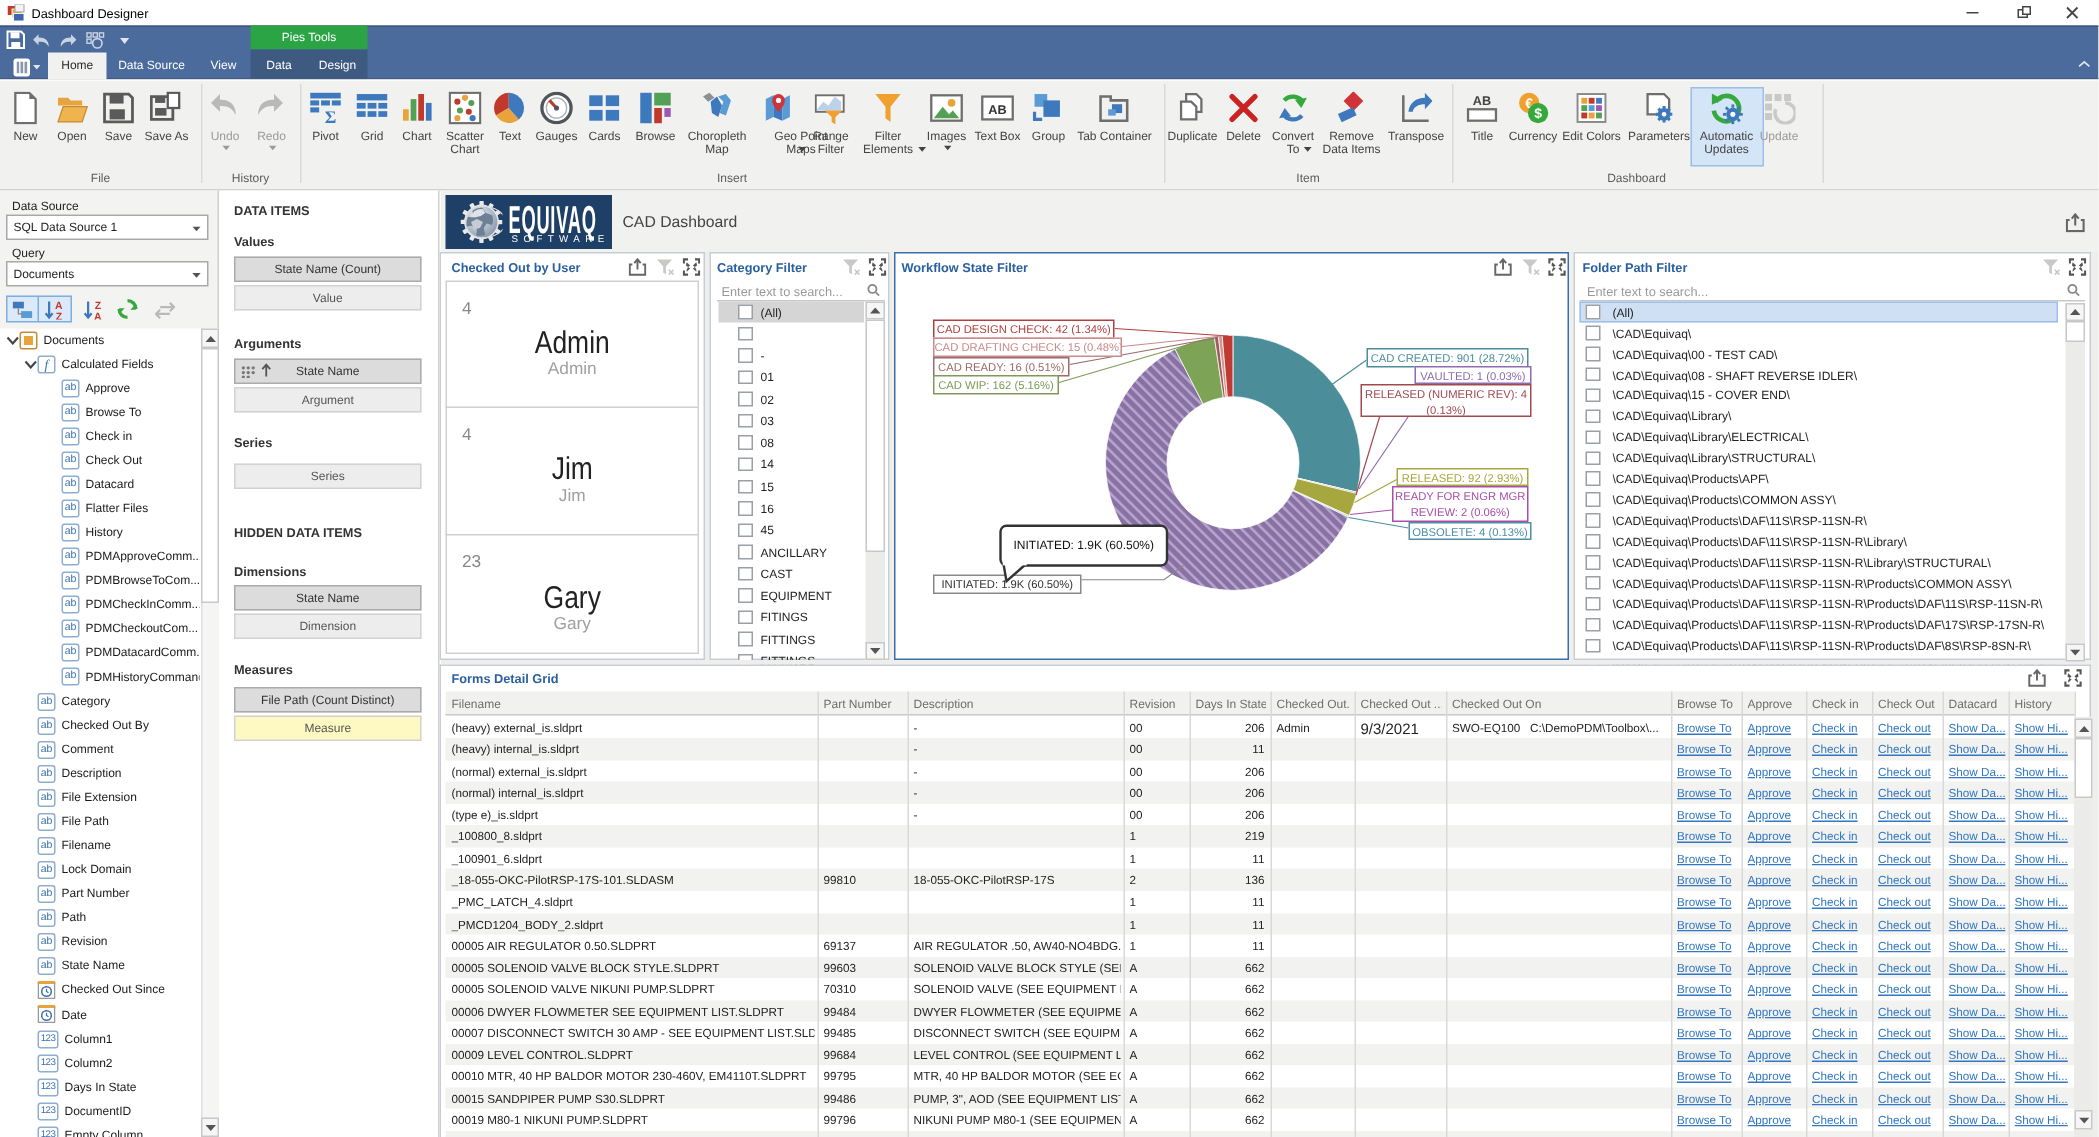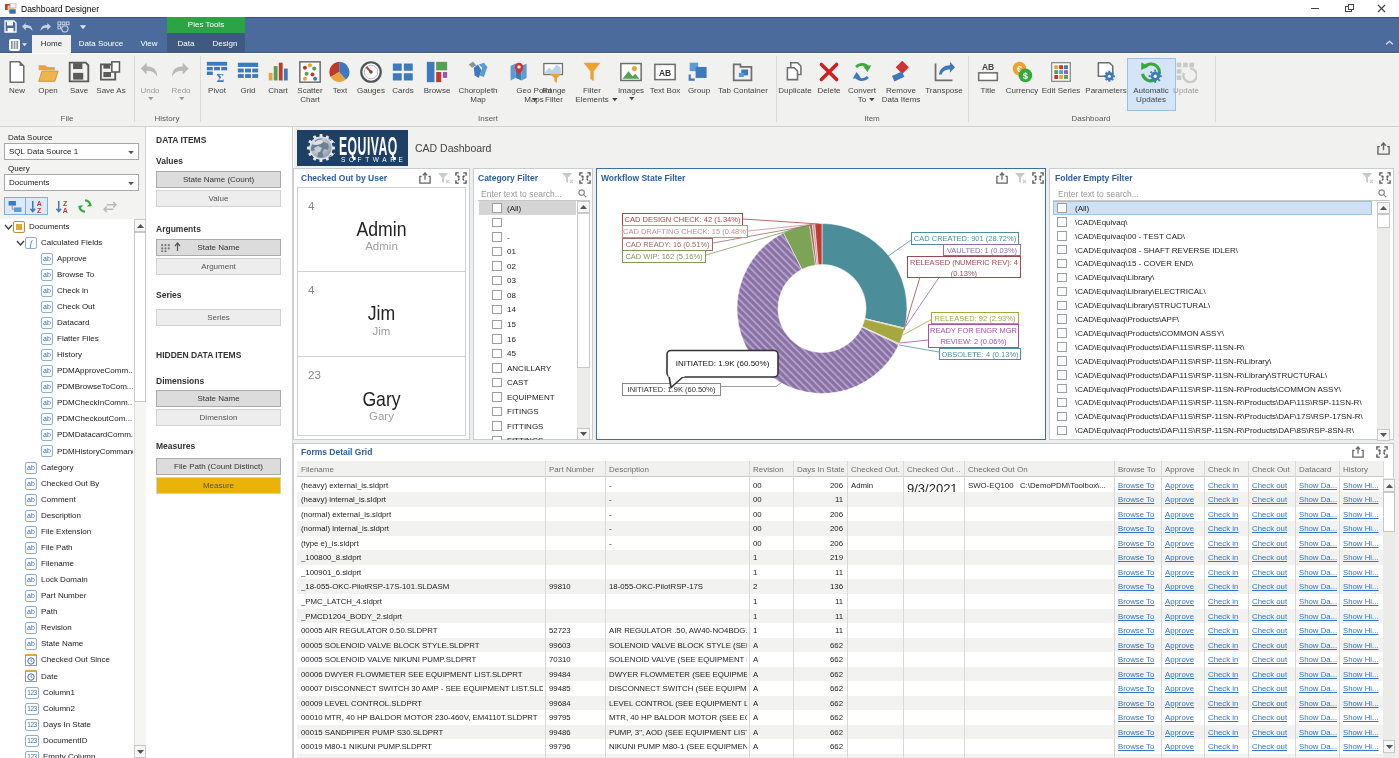--- a/index.html
+++ b/index.html
@@ -289,21 +289,21 @@
       <rect x="10.8" y="5" width="4.6" height="4.6" fill="#c0392b"></rect>
       <rect x="16.6" y="5" width="4.6" height="4.6" fill="#3e79bd"></rect>
       <rect x="5" y="10.8" width="4.6" height="4.6" fill="#54a054"></rect>
       <rect x="10.8" y="10.8" width="4.6" height="4.6" fill="#5b9bd5"></rect>
       <rect x="16.6" y="10.8" width="4.6" height="4.6" fill="#9b59b6"></rect>
       <rect x="5" y="16.6" width="4.6" height="4.6" fill="#c0392b"></rect>
       <rect x="10.8" y="16.6" width="4.6" height="4.6" fill="#e8a33d"></rect>
       <rect x="16.6" y="16.6" width="4.6" height="4.6" fill="#54a054"></rect>
     </g>
   </svg>
-<div class="a ct nw" style="left:1061px;top:85.5px;transform:translateX(-50%);color:#444;font-size:8px;line-height:9.5px">Edit Series</div>
+<div class="a ct nw" style="left:1061px;top:85.5px;transform:translateX(-50%);color:#444;font-size:8px;line-height:9.5px">Edit Colors</div>
 <svg class="a" style="left:1095px;top:61px" width="22" height="22" viewBox="0 0 26 26">
     <path d="M4 2 h13 l4 4 v12 h-17 z" fill="#fff" stroke="#6e6e6e" stroke-width="1.8"></path>
     <circle cx="17" cy="18" r="5" fill="#3e79bd"></circle>
     <circle cx="17" cy="18" r="1.8" fill="#fff"></circle>
     <g stroke="#3e79bd" stroke-width="2.4">
       <path d="M17 11.5 v2 M17 22.5 v2 M10.5 18 h2 M21.5 18 h2 M12.5 13.5 l1.4 1.4 M20.1 21.1 l1.4 1.4 M21.5 13.5 l-1.4 1.4 M13.9 21.1 l-1.4 1.4"></path>
     </g>
   </svg>
 <div class="a ct nw" style="left:1106px;top:85.5px;transform:translateX(-50%);color:#444;font-size:8px;line-height:9.5px">Parameters</div>
 <div class="a" style="left:1127px;top:58px;width:49px;height:53px;background:#d3e5f6;border:1px solid #9cc0e5"></div>
@@ -487,21 +487,21 @@
   </svg>
 <div class="a ct" style="left:156px;top:258px;width:125px;height:17px;background:#ededed;border:1px solid #d2d2d2;color:#555;line-height:15px;font-size:8px;overflow:hidden">Argument</div>
 <div class="a nw" style="left:156px;top:290px;font-weight:bold;color:#333;font-size:8.5px">Series</div>
 <div class="a ct" style="left:156px;top:309px;width:125px;height:17px;background:#ededed;border:1px solid #d2d2d2;color:#555;line-height:15px;font-size:8px;overflow:hidden">Series</div>
 <div class="a nw" style="left:156px;top:350px;font-weight:bold;color:#333;font-size:8.5px">HIDDEN DATA ITEMS</div>
 <div class="a nw" style="left:156px;top:376px;font-weight:bold;color:#333;font-size:8.5px">Dimensions</div>
 <div class="a ct" style="left:156px;top:390px;width:125px;height:17px;background:#dcdcdc;border:1px solid #ababab;color:#333;line-height:15px;font-size:8px;overflow:hidden">State Name</div>
 <div class="a ct" style="left:156px;top:409px;width:125px;height:17px;background:#ededed;border:1px solid #d2d2d2;color:#555;line-height:15px;font-size:8px;overflow:hidden">Dimension</div>
 <div class="a nw" style="left:156px;top:441px;font-weight:bold;color:#333;font-size:8.5px">Measures</div>
 <div class="a ct" style="left:156px;top:458px;width:125px;height:17px;background:#dcdcdc;border:1px solid #ababab;color:#333;line-height:15px;font-size:8px;overflow:hidden">File Path (Count Distinct)</div>
-<div class="a ct" style="left:156px;top:477px;width:125px;height:17px;background:#eab308;border:1px solid #d2d2d2;color:#555;line-height:15px;font-size:8px;overflow:hidden">Measure</div>
+<div class="a ct" style="left:156px;top:477px;width:125px;height:17px;background:#fef9c3;border:1px solid #d2d2d2;color:#555;line-height:15px;font-size:8px;overflow:hidden">Measure</div>
 <div class="a" style="left:294px;top:127px;width:1105px;height:631px;background:#eeeeec"></div>
 <div class="a" style="left:294px;top:127px;width:1105px;height:41px;background:#f1f1f0"></div>
 <div class="a" style="left:297px;top:130px;width:111px;height:36px;background:#1e3f66"></div>
 <svg class="a" style="left:307px;top:133.7px" width="28" height="28" viewBox="0 0 28 28">
 <defs>
       <radialGradient id="gg" cx="0.35" cy="0.3" r="0.9">
         <stop offset="0" stop-color="#eceef1"></stop>
         <stop offset="0.55" stop-color="#aeb9c6"></stop>
         <stop offset="1" stop-color="#77879c"></stop>
       </radialGradient>
@@ -691,21 +691,21 @@
 <div class="a ct nw" style="left:939px;top:347.5px;width:82px;height:12px;background:#fff;border:1px solid #4f8fa6;color:#4f8fa6;font-size:7.5px;line-height:11px;overflow:hidden">OBSOLETE: 4 (0.13%)</div>
 <div class="a ct nw" style="left:622px;top:382.5px;width:99px;height:13px;background:#fff;border:1px solid #888;color:#333;font-size:7.5px;line-height:11px;overflow:hidden">INITIATED: 1.9K (60.50%)</div>
 <svg class="a" style="left:596px;top:168px;pointer-events:none" width="450" height="272" viewBox="596 168 450 272">
     <path d="M721 386.5 L776 386.5 L789 377" stroke="#888" stroke-width="0.8" fill="none"></path>
     <rect x="667" y="350.5" width="111" height="26.5" rx="4" fill="#fff" stroke="#333" stroke-width="1.6"></rect>
     <path d="M669 376 L671 387.5 L684 376" fill="#fff" stroke="#333" stroke-width="1.6"></path>
     <rect x="668.5" y="373.5" width="16" height="3.4" fill="#fff"></rect>
   </svg>
 <div class="a ct nw" style="left:667px;top:359px;width:111px;font-size:8px;color:#111">INITIATED: 1.9K (60.50%)</div>
 <div class="a" style="left:1049px;top:168px;width:345px;height:272px;background:#fff;border:1px solid #c6cdd4"></div>
-<div class="a nw" style="left:1055px;top:173px;color:#2b5f9e;font-weight:bold;font-size:8.5px">Folder Empty Filter</div>
+<div class="a nw" style="left:1055px;top:173px;color:#2b5f9e;font-weight:bold;font-size:8.5px">Folder Path Filter</div>
 <svg class="a" style="left:1361px;top:172px" width="13" height="12" viewBox="0 0 14 13">
     <path d="M1 1 h11 l-4.5 5 v6 l-2 -1.5 v-4.5 z" fill="#c9c9c7"></path>
     <path d="M9.5 8.5 l3.5 3.5 M13 8.5 l-3.5 3.5" stroke="#c9c9c7" stroke-width="1.2"></path>
   </svg>
 <svg class="a" style="left:1379px;top:172px" width="12" height="12" viewBox="0 0 13 13">
     <g stroke="#555" stroke-width="1.5" fill="none">
       <path d="M1 4 V1 h3 M12 4 V1 h-3 M1 9 v3 h3 M12 9 v3 h-3"></path>
     </g>
     <g fill="#555">
       <path d="M3 3 l2.5 2.5 l-1.5 1 l-1.5 -1z M10 3 l-2.5 2.5 l1.5 1 l1.5 -1z M3 10 l2.5 -2.5 l-1.5 -1 l-1 2z M10 10 l-2.5 -2.5 l1.5 -1 l1 2z"></path>
@@ -792,21 +792,21 @@
 <div class="a nw" style="left:1165px;top:465px;color:#6e6e6e;font-size:8px;overflow:hidden;width:36px">Approve</div>
 <div class="a nw" style="left:1208px;top:465px;color:#6e6e6e;font-size:8px;overflow:hidden;width:37px">Check in</div>
 <div class="a nw" style="left:1252px;top:465px;color:#6e6e6e;font-size:8px;overflow:hidden;width:40px">Check Out</div>
 <div class="a nw" style="left:1299px;top:465px;color:#6e6e6e;font-size:8px;overflow:hidden;width:37px">Datacard</div>
 <div class="a nw" style="left:1343px;top:465px;color:#6e6e6e;font-size:8px;overflow:hidden;width:37px">History</div>
 <div class="a nw" style="left:301px;top:480.5px;width:242px;overflow:hidden;color:#222;font-size:7.8px">(heavy) external_is.sldprt</div>
 <div class="a nw" style="left:609px;top:480.5px;width:138px;overflow:hidden;color:#222;font-size:7.8px">-</div>
 <div class="a nw" style="left:753px;top:480.5px;color:#222;font-size:7.8px">00</div>
 <div class="a nw" style="left:749px;top:480.5px;width:94px;text-align:right;color:#222;font-size:7.8px">206</div>
 <div class="a nw" style="left:851px;top:480.5px;color:#222;font-size:7.8px">Admin</div>
-<div class="a nw" style="left:907px;top:480.5px;color:#222;font-size:13px">9/3/2021</div>
+<div class="a nw" style="left:907px;top:480.5px;color:#222;font-size:10px">9/3/2021</div>
 <div class="a nw" style="left:968px;top:480.5px;width:144px;overflow:hidden;color:#222;font-size:7.8px">SWO-EQ100&nbsp;&nbsp;&nbsp;C:\DemoPDM\Toolbox\...</div>
 <div class="a nw" style="left:1118px;top:480.5px;color:#3277c3;text-decoration:underline;overflow:hidden;width:41px;font-size:7.8px">Browse To</div>
 <div class="a nw" style="left:1165px;top:480.5px;color:#3277c3;text-decoration:underline;overflow:hidden;width:37px;font-size:7.8px">Approve</div>
 <div class="a nw" style="left:1208px;top:480.5px;color:#3277c3;text-decoration:underline;overflow:hidden;width:38px;font-size:7.8px">Check in</div>
 <div class="a nw" style="left:1252px;top:480.5px;color:#3277c3;text-decoration:underline;overflow:hidden;width:41px;font-size:7.8px">Check out</div>
 <div class="a nw" style="left:1299px;top:480.5px;color:#3277c3;text-decoration:underline;overflow:hidden;width:38px;font-size:7.8px">Show Da...</div>
 <div class="a nw" style="left:1343px;top:480.5px;color:#3277c3;text-decoration:underline;overflow:hidden;width:38px;font-size:7.8px">Show Hi...</div>
 <div class="a" style="left:297px;top:492.1px;width:1086px;height:14.6px;background:#f2f2f1"></div>
 <div class="a nw" style="left:301px;top:495.1px;width:242px;overflow:hidden;color:#222;font-size:7.8px">(heavy) internal_is.sldprt</div>
 <div class="a nw" style="left:609px;top:495.1px;width:138px;overflow:hidden;color:#222;font-size:7.8px">-</div>
@@ -893,21 +893,21 @@
 <div class="a nw" style="left:301px;top:611.5px;width:242px;overflow:hidden;color:#222;font-size:7.8px">_PMCD1204_BODY_2.sldprt</div>
 <div class="a nw" style="left:753px;top:611.5px;color:#222;font-size:7.8px">1</div>
 <div class="a nw" style="left:749px;top:611.5px;width:94px;text-align:right;color:#222;font-size:7.8px">11</div>
 <div class="a nw" style="left:1118px;top:611.5px;color:#3277c3;text-decoration:underline;overflow:hidden;width:41px;font-size:7.8px">Browse To</div>
 <div class="a nw" style="left:1165px;top:611.5px;color:#3277c3;text-decoration:underline;overflow:hidden;width:37px;font-size:7.8px">Approve</div>
 <div class="a nw" style="left:1208px;top:611.5px;color:#3277c3;text-decoration:underline;overflow:hidden;width:38px;font-size:7.8px">Check in</div>
 <div class="a nw" style="left:1252px;top:611.5px;color:#3277c3;text-decoration:underline;overflow:hidden;width:41px;font-size:7.8px">Check out</div>
 <div class="a nw" style="left:1299px;top:611.5px;color:#3277c3;text-decoration:underline;overflow:hidden;width:38px;font-size:7.8px">Show Da...</div>
 <div class="a nw" style="left:1343px;top:611.5px;color:#3277c3;text-decoration:underline;overflow:hidden;width:38px;font-size:7.8px">Show Hi...</div>
 <div class="a nw" style="left:301px;top:626.0px;width:242px;overflow:hidden;color:#222;font-size:7.8px">00005 AIR REGULATOR 0.50.SLDPRT</div>
-<div class="a nw" style="left:549px;top:626.0px;color:#222;font-size:7.8px">52723</div>
+<div class="a nw" style="left:549px;top:626.0px;color:#222;font-size:7.8px">69137</div>
 <div class="a nw" style="left:609px;top:626.0px;width:138px;overflow:hidden;color:#222;font-size:7.8px">AIR REGULATOR .50, AW40-NO4BDG...</div>
 <div class="a nw" style="left:753px;top:626.0px;color:#222;font-size:7.8px">1</div>
 <div class="a nw" style="left:749px;top:626.0px;width:94px;text-align:right;color:#222;font-size:7.8px">11</div>
 <div class="a nw" style="left:1118px;top:626.0px;color:#3277c3;text-decoration:underline;overflow:hidden;width:41px;font-size:7.8px">Browse To</div>
 <div class="a nw" style="left:1165px;top:626.0px;color:#3277c3;text-decoration:underline;overflow:hidden;width:37px;font-size:7.8px">Approve</div>
 <div class="a nw" style="left:1208px;top:626.0px;color:#3277c3;text-decoration:underline;overflow:hidden;width:38px;font-size:7.8px">Check in</div>
 <div class="a nw" style="left:1252px;top:626.0px;color:#3277c3;text-decoration:underline;overflow:hidden;width:41px;font-size:7.8px">Check out</div>
 <div class="a nw" style="left:1299px;top:626.0px;color:#3277c3;text-decoration:underline;overflow:hidden;width:38px;font-size:7.8px">Show Da...</div>
 <div class="a nw" style="left:1343px;top:626.0px;color:#3277c3;text-decoration:underline;overflow:hidden;width:38px;font-size:7.8px">Show Hi...</div>
 <div class="a" style="left:297px;top:637.5px;width:1086px;height:14.6px;background:#f2f2f1"></div>

